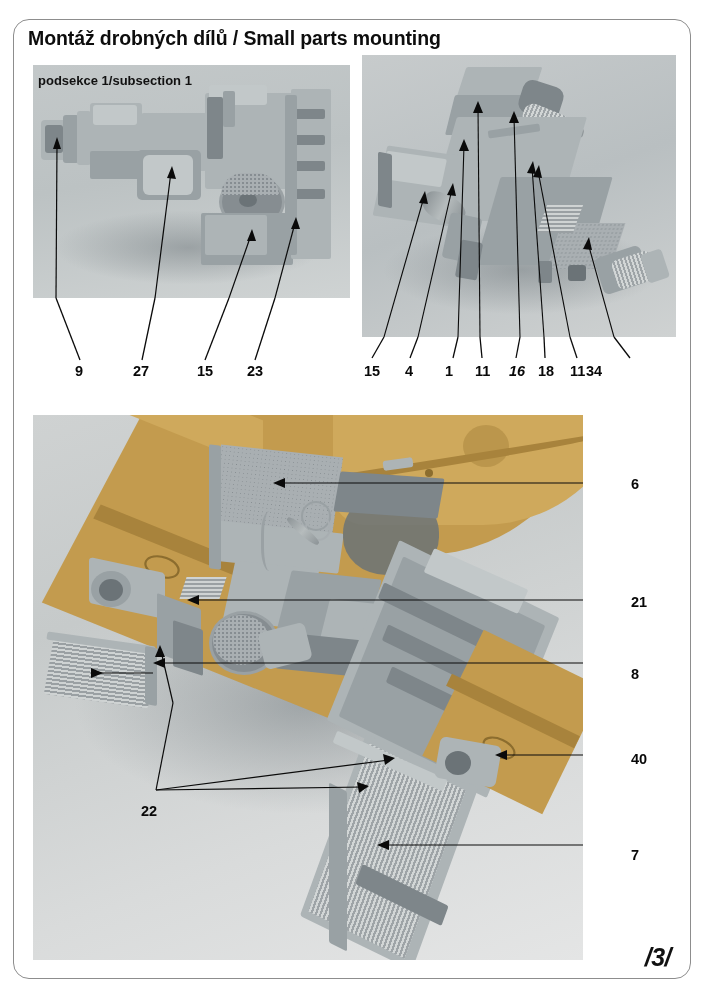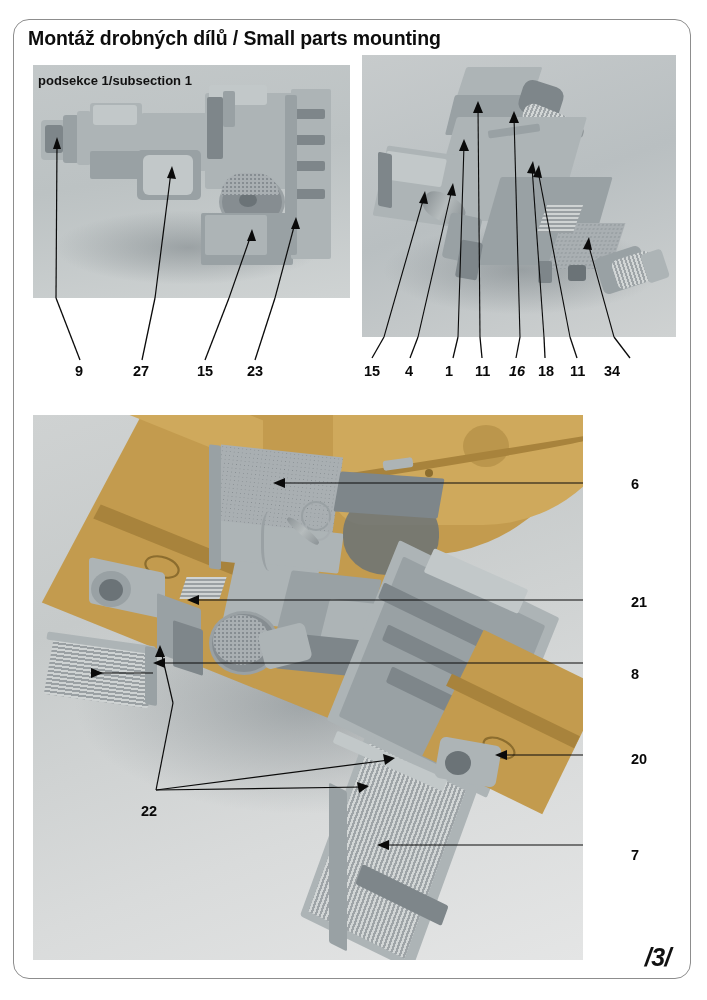--- a/index.html
+++ b/index.html
@@ -411,23 +411,23 @@
 <div class="callout" style="left:197px;top:363px;">15</div>
 <div class="callout" style="left:247px;top:363px;">23</div>
 
 <div class="callout" style="left:364px;top:363px;">15</div>
 <div class="callout" style="left:405px;top:363px;">4</div>
 <div class="callout" style="left:445px;top:363px;">1</div>
 <div class="callout" style="left:475px;top:363px;">11</div>
 <div class="callout" style="left:509px;top:363px;font-style:italic;">16</div>
 <div class="callout" style="left:538px;top:363px;">18</div>
 <div class="callout" style="left:570px;top:363px;">11</div>
-<div class="callout" style="left:604px;top:363px;">34</div>
+<div class="callout" style="left:586px;top:363px;">34</div>
 
 <div class="callout" style="left:631px;top:476px;">6</div>
 <div class="callout" style="left:631px;top:594px;">21</div>
 <div class="callout" style="left:631px;top:666px;">8</div>
-<div class="callout" style="left:631px;top:751px;">20</div>
+<div class="callout" style="left:631px;top:751px;">40</div>
 <div class="callout" style="left:631px;top:847px;">7</div>
 
 <div class="callout" style="left:141px;top:803px;">22</div>
 
 <div id="page-number">/3/</div>
 
 </body></html>

